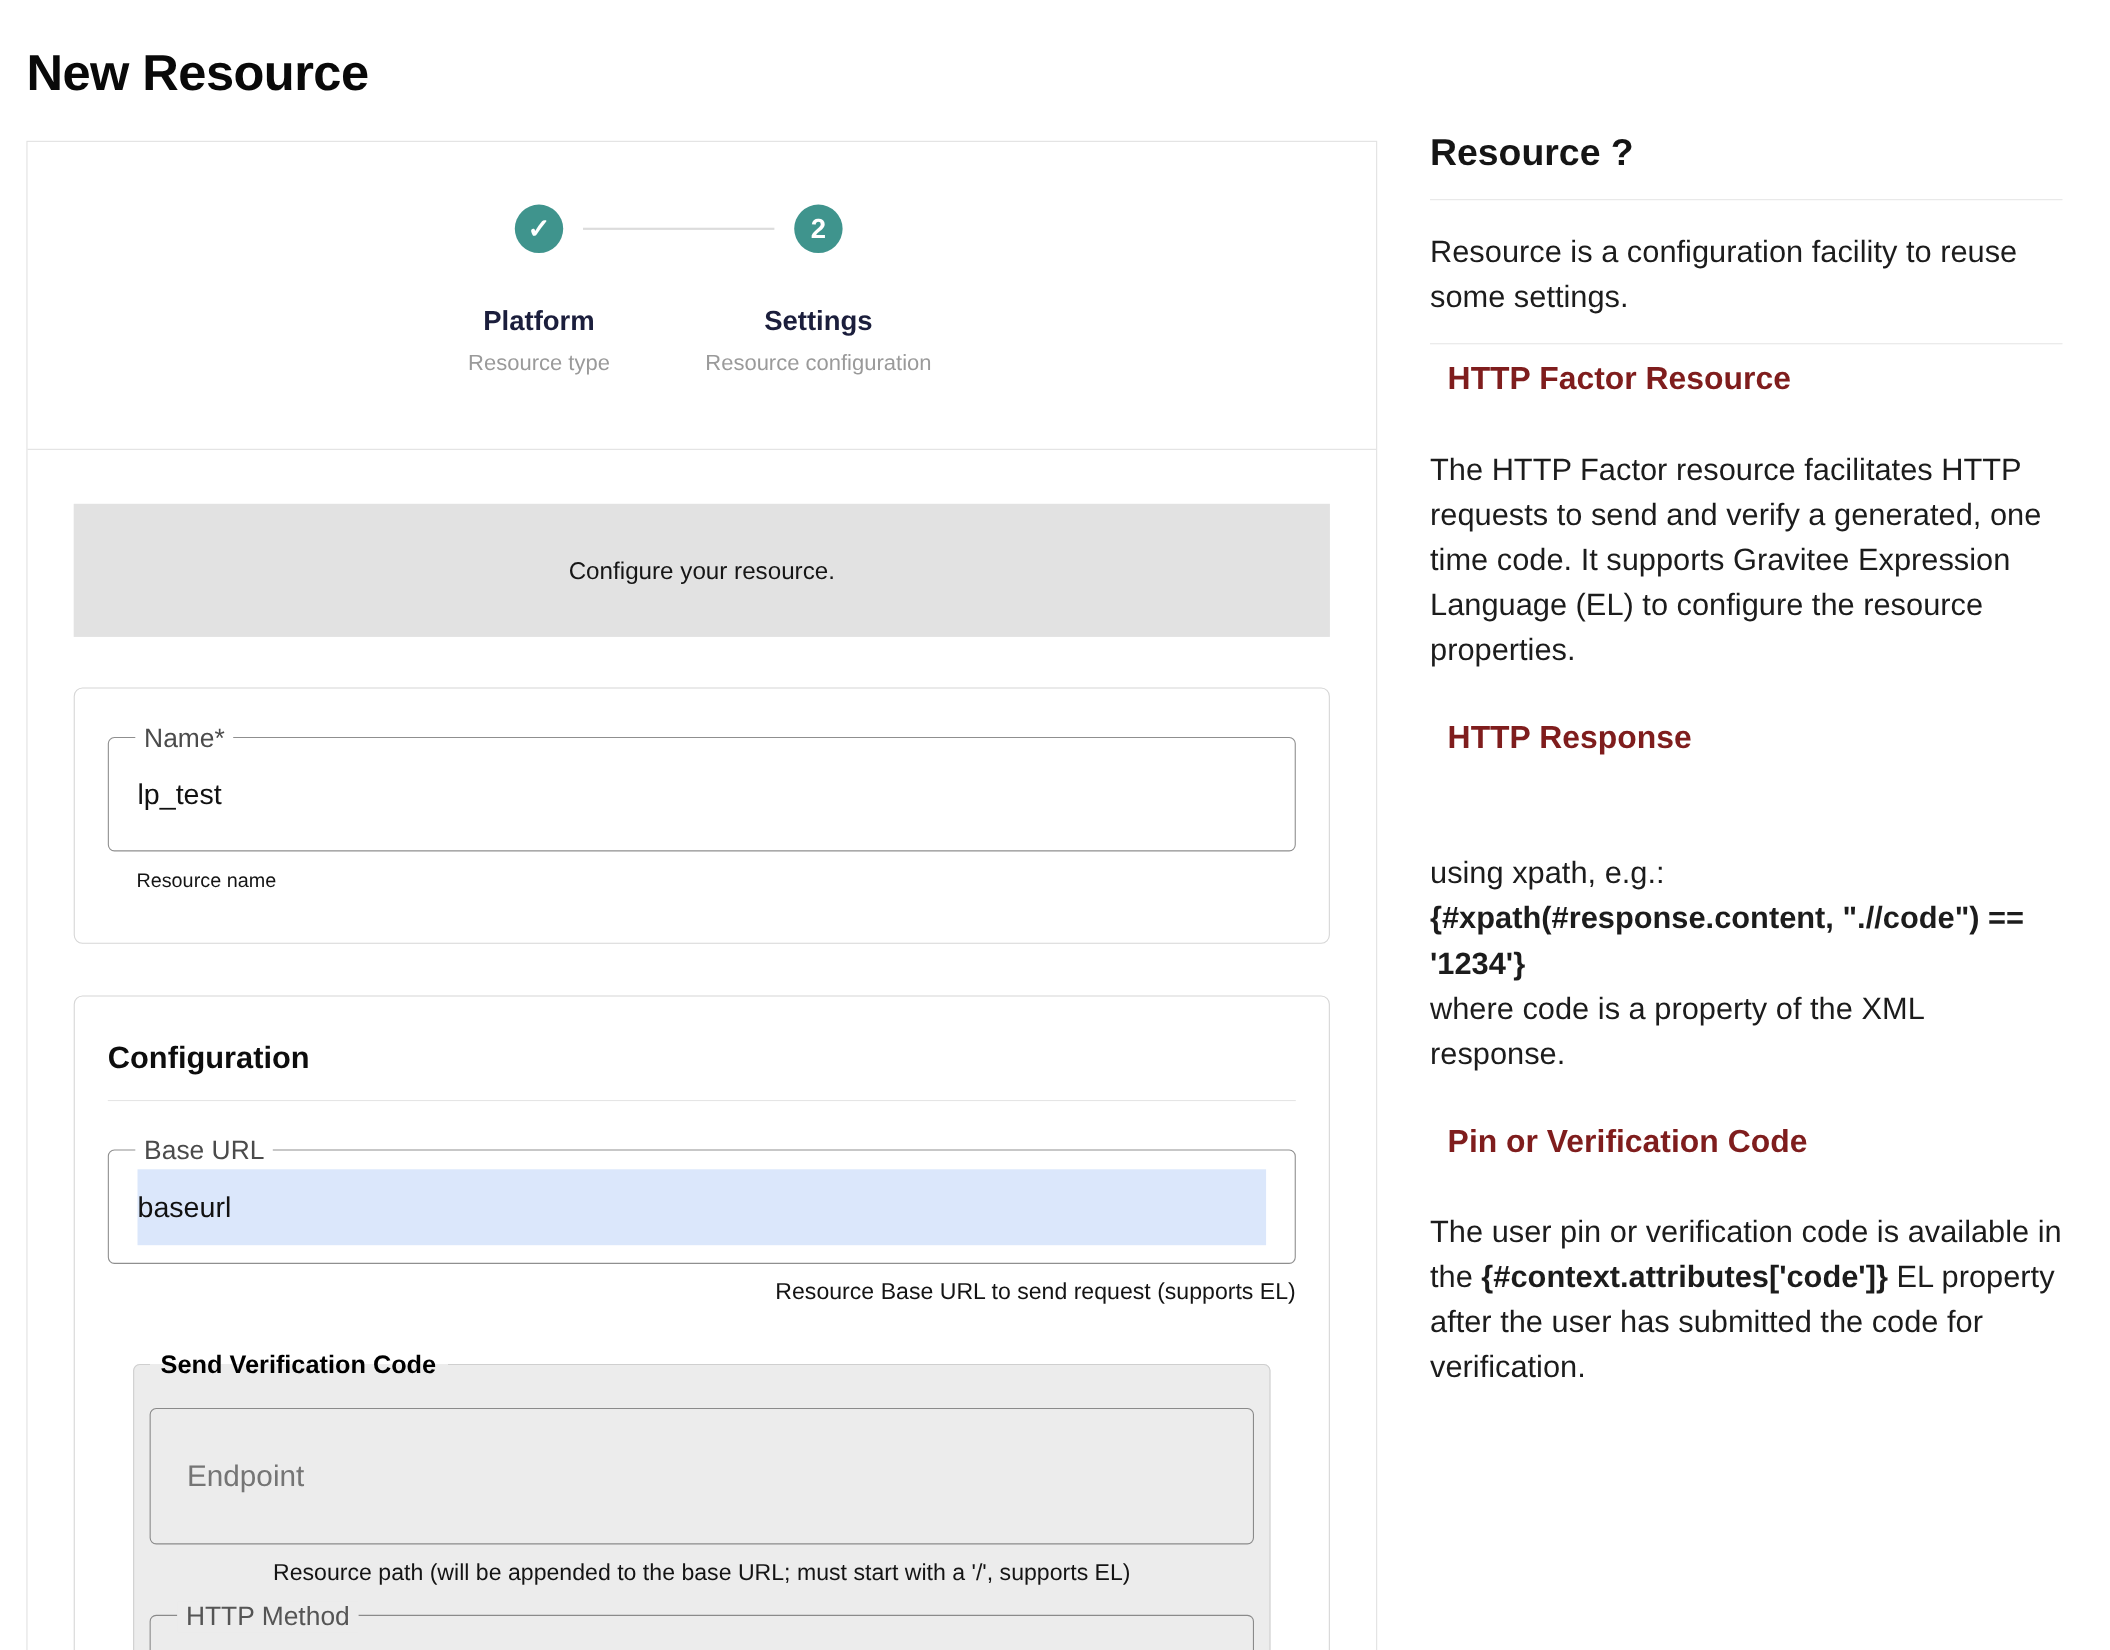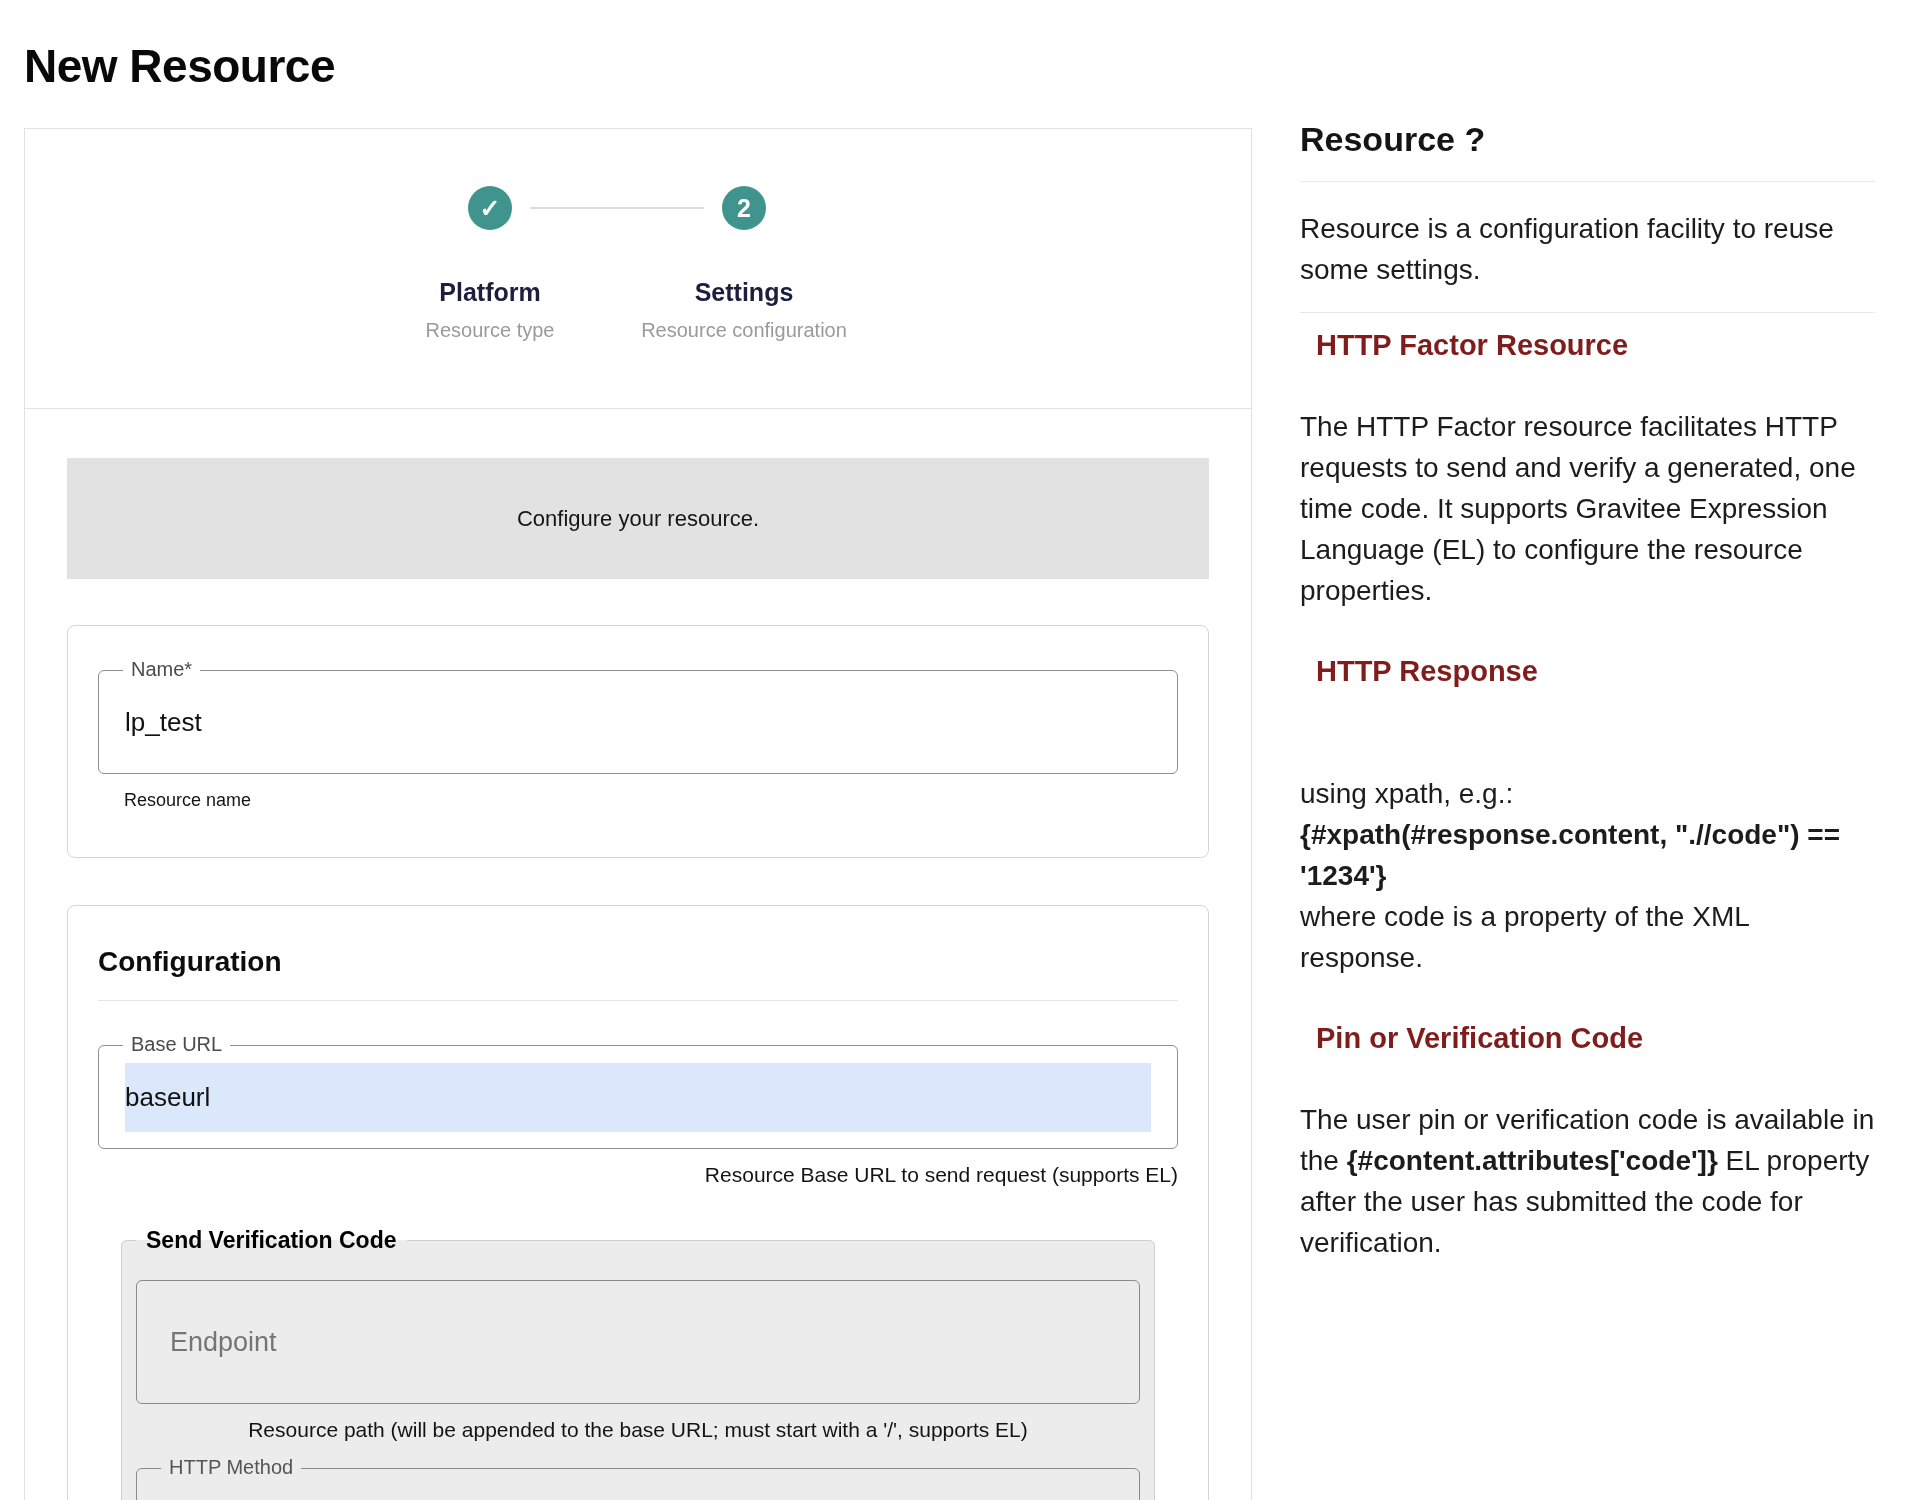--- a/index.html
+++ b/index.html
@@ -30,21 +30,21 @@
 
   
   .inner-card{margin:46px 42px 0;border:1px solid var(--inner-border,#d6d6d6);border-radius:8px;background:#fff;}
   .name-card{padding-bottom:46px;}
   .config-card{margin-top:47px;height:1200px;box-sizing:border-box;}
 
   
   .outlined-field{margin:44px 30px 0;height:104px;border:1px solid var(--field-border,#8f8f8f);
     border-radius:6px;position:relative;display:flex;align-items:center;padding-left:26px;box-sizing:border-box;}
   .float-label{position:absolute;top:-13px;left:24px;background:#fff;padding:0 8px;
-    font-size:20px;color:#4b4b4b;white-space:nowrap;}
+    font-size:24px;color:#4b4b4b;white-space:nowrap;}
   .field-input{border:none;outline:none;background:transparent;font-family:"Liberation Sans",sans-serif;
     font-size:26px;color:#111;width:90%;padding:0;}
   .field-hint{margin:16px 30px 0 56px;font-size:18px;color:var(--hint,#141414);}
 
   .config-heading{margin:40px 30px 0;font-size:28px;font-weight:700;color:#0d0d0d;}
   .config-divider{height:1px;background:#e5e5e5;margin:22px 30px 0;}
   .selection{display:block;width:calc(100% - 26px);background:var(--selection,#dbe7fb);
     font-size:26px;color:#111;padding:19px 0;}
   .hint-right{margin:14px 30px 0;font-size:21px;color:var(--hint,#141414);text-align:right;}
 
@@ -139,18 +139,18 @@
         <div class="help-section">
           <h3>HTTP Factor Resource</h3>
           <p><span>The HTTP Factor resource facilitates HTTP requests to send and verify a generated, one time code. It supports Gravitee Expression Language (EL) to configure the resource properties.</span></p>
         </div>
         <div class="help-section">
           <h3>HTTP Response</h3>
           <p><br><span>using xpath, e.g.:</span><br><b>{#xpath(#response.content, ".//code") == '1234'}</b><br><span>where code is a property of the XML response.</span></p>
         </div>
         <div class="help-section">
           <h3>Pin or Verification Code</h3>
-          <p><span>The user pin or verification code is available in the </span><b>{#content.attributes['code']}</b><span> EL property after the user has submitted the code for verification.</span></p>
+          <p><span>The user pin or verification code is available in the </span><b>{#context.attributes['code']}</b><span> EL property after the user has submitted the code for verification.</span></p>
         </div>
       </div>
   </div>
 
 </div>
 
 </body></html>

